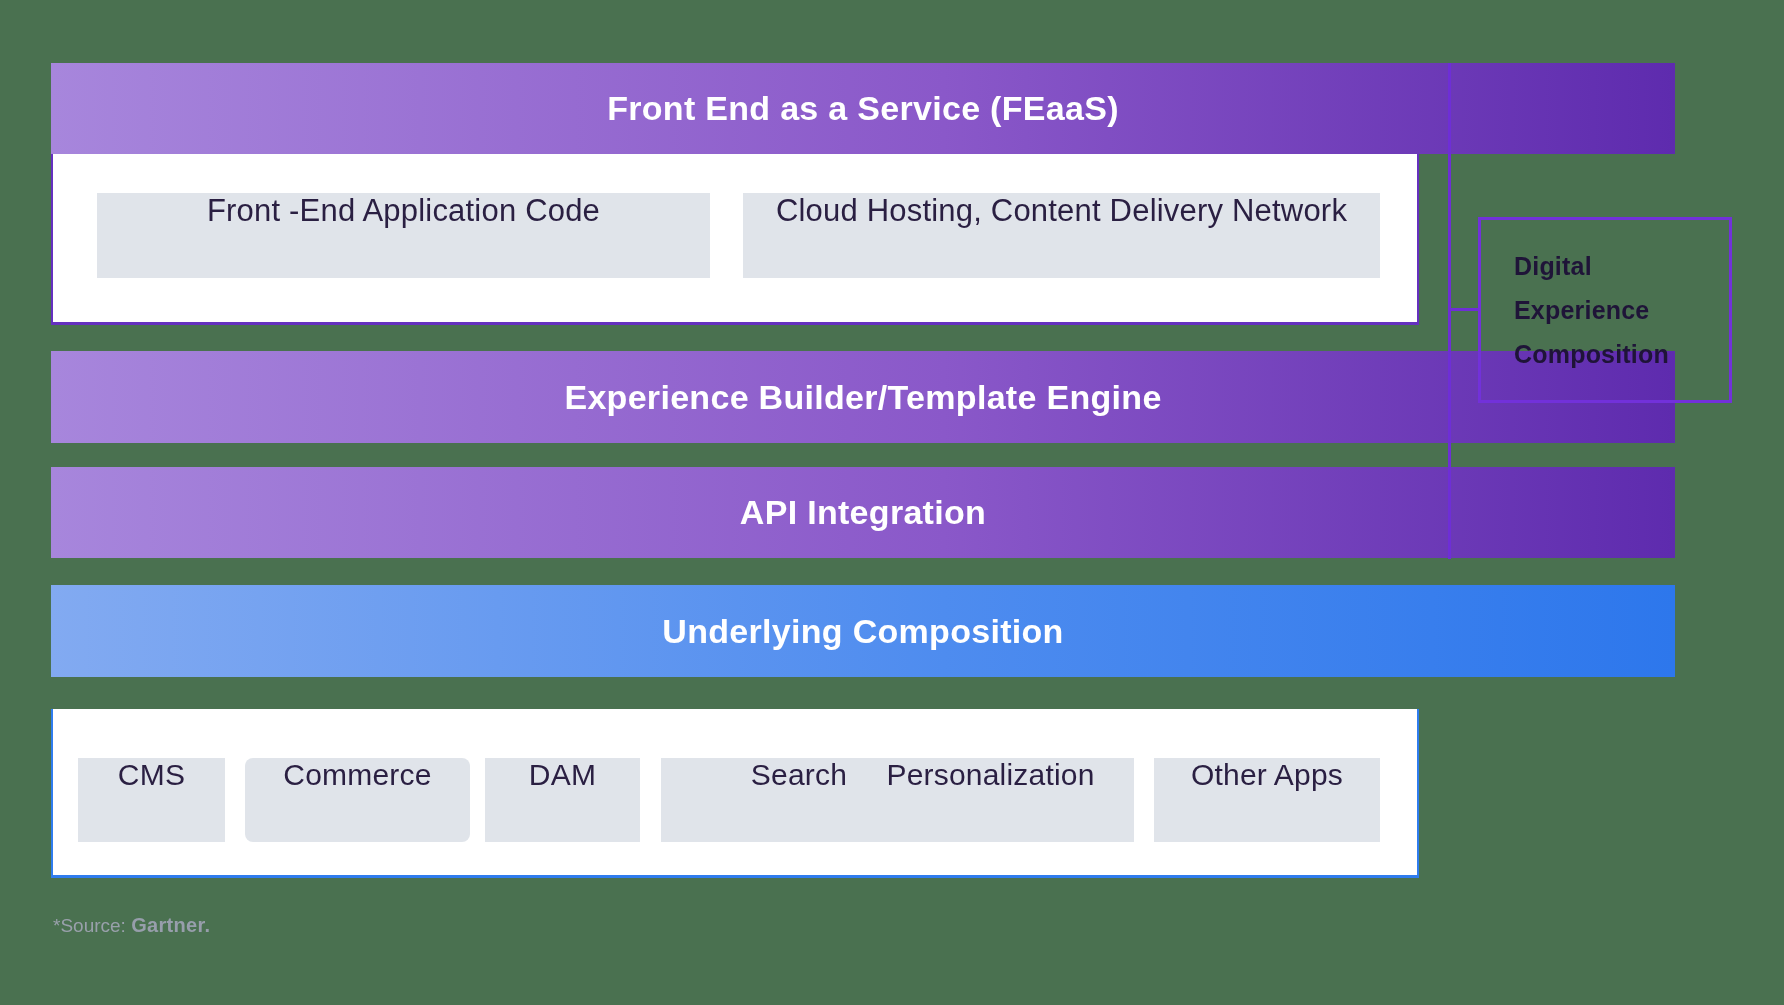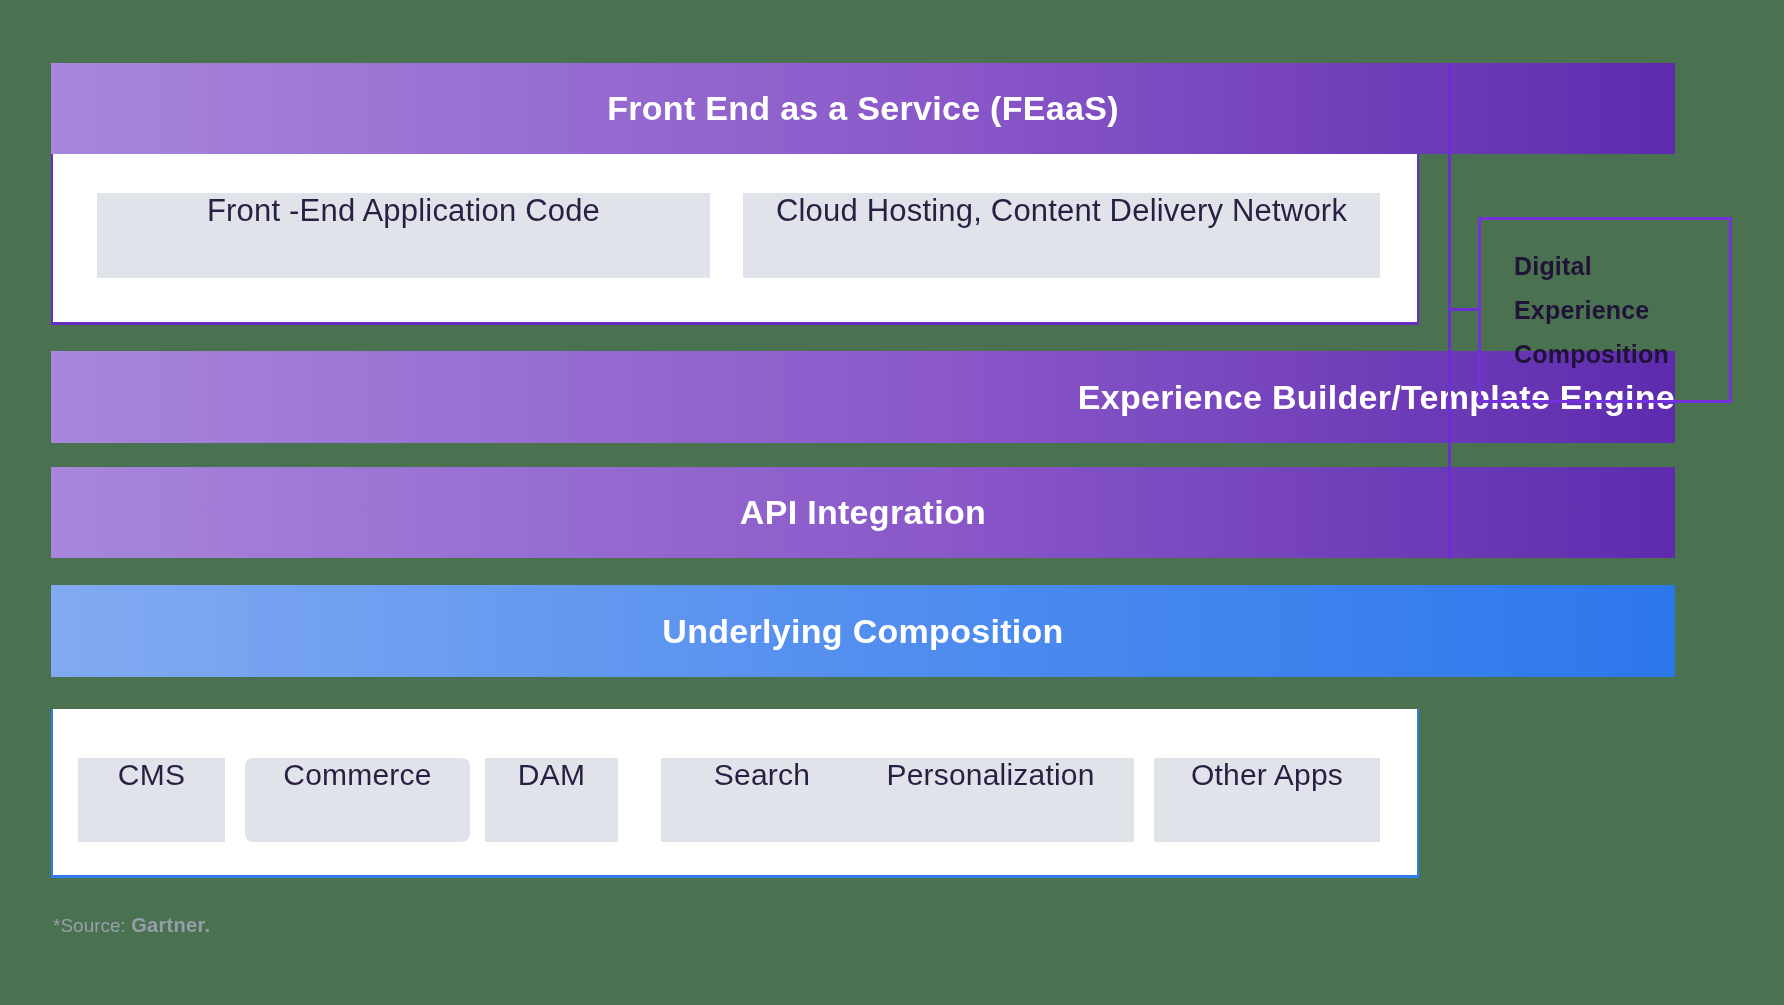--- a/index.html
+++ b/index.html
@@ -15,21 +15,21 @@
   
   .banner {
     left: 51px; width: 1624px;
     display: flex; align-items: center; justify-content: center;
     color: #ffffff; font-weight: 700; font-size: 34px; letter-spacing: 0.3px;
   }
   .grad-purple { background: linear-gradient(90deg, #a786dc 0%, #8a58c9 55%, #5e2bae 100%); }
   .grad-blue   { background: linear-gradient(90deg, #82aaf1 0%, #4e8cef 55%, #2d77ec 100%); }
 
   #feaas-banner { top: 63px;  height: 91px; }
-  #eb-bar       { top: 351px; height: 92px; justify-content: flex-end; }
+  #eb-bar       { top: 351px; height: 92px; }
   #api-bar      { top: 467px; height: 91px; }
   #ut-banner    { top: 585px; height: 92px; }
 
   
   .panel { left: 51px; width: 1368px; background: #ffffff; box-sizing: border-box; }
   #feaas-panel {
     top: 154px; height: 171px;
     border-left: 2px solid #6530bf; border-right: 2px solid #6530bf; border-bottom: 3px solid #6530bf;
   }
   #ut-panel {
@@ -43,22 +43,22 @@
     background: #e0e4ea;
     display: flex; justify-content: center;
     color: #2a1f42; font-size: 31px; font-weight: 400; letter-spacing: 0.2px;
   }
   #chip-front-end   { left: 44px;  top: 39px; width: 613px; height: 85px; }
   #chip-cloud-host  { left: 690px; top: 39px; width: 637px; height: 85px; }
 
   .chip.small { top: 49px; height: 84px; font-size: 30px; }
   #chip-cms             { left: 25px;   width: 147px; }
   #chip-commerce        { left: 192px;  width: 225px; border-radius: 8px; }
-  #chip-dam             { left: 432px;  width: 133px; }
-  #chip-search          { left: 608px;  width: 202px; }
+  #chip-dam             { left: 432px;  width: 155px; }
+  #chip-search          { left: 608px;  width: 202px; padding-left: 37px; }
   #chip-personalization { left: 794px;  width: 287px; }
   #chip-other-apps      { left: 1101px; width: 226px; }
 
   
   #bracket-line      { left: 1448px; top: 63px;  width: 3px;  height: 496px; background: #6e2ed6; }
   #bracket-connector { left: 1448px; top: 308px; width: 30px; height: 3px;   background: #6e2ed6; }
   #dec-box {
     left: 1478px; top: 217px; width: 254px; height: 186px;
     border: 3px solid #7231da; box-sizing: border-box;
     display: flex; align-items: center;

